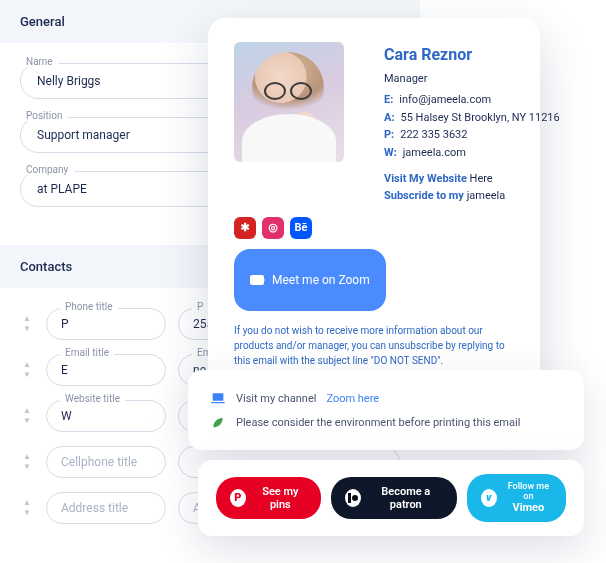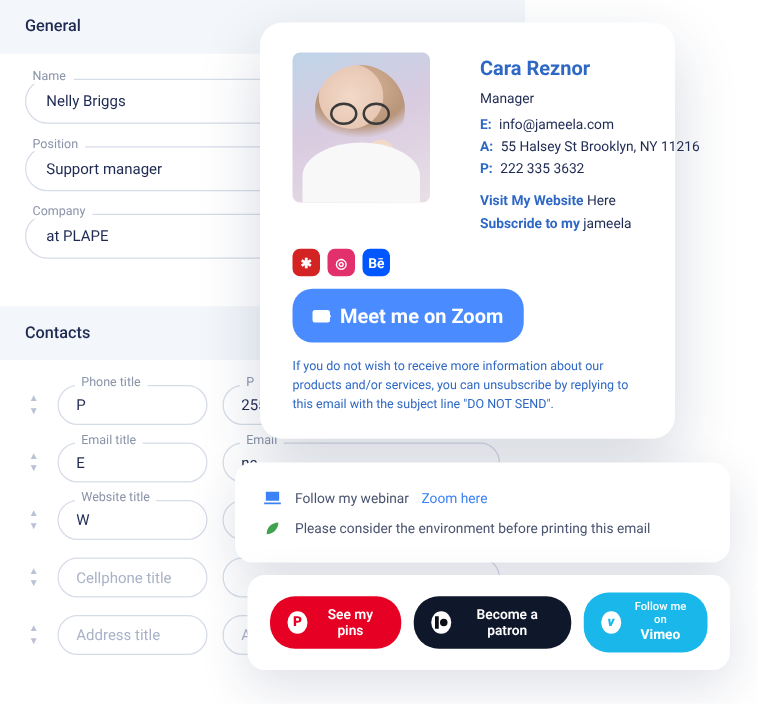--- a/index.html
+++ b/index.html
@@ -34,21 +34,21 @@
   .sig-info{flex:1;font-size:11px;color:#1e2a52;line-height:1.6}
   .sig-name{color:#2e68c4;font-weight:700;font-size:16px;margin-bottom:2px}
   .sig-title{font-size:11px;margin-bottom:4px;color:#1e2a52}
   .sig-line{white-space:nowrap}
   .sig-line b{color:#2e68c4;font-weight:700;margin-right:6px}
   .sig-links{margin-top:8px;font-size:11px}
   .sig-links .l{color:#2e68c4;font-weight:700}
   .socials{display:flex;gap:6px;margin:12px 0 10px}
   .soc{width:22px;height:22px;border-radius:6px;display:flex;align-items:center;justify-content:center;color:#fff;font-size:11px;font-weight:700}
   .soc.yelp{background:#d32323}.soc.ig{background:#e1306c}.soc.be{background:#0057ff}
-  .zoom-btn{display:inline-flex;align-items:center;gap:8px;background:#4a8cff;color:#fff;border:none;border-radius:16px;padding:12px 16px;font-size:16px;font-weight:700;cursor:pointer}
+  .zoom-btn{display:inline-flex;align-items:center;gap:8px;background:#4a8cff;color:#fff;border:none;border-radius:16px;padding:24px 16px;font-size:12px;font-weight:400;cursor:pointer}
   .zoom-btn .cam{width:14px;height:10px;background:#fff;border-radius:2px;position:relative}
   .zoom-btn .cam::after{content:"";position:absolute;right:-5px;top:1px;border:4px solid transparent;border-left-color:#fff}
   .disclaimer{font-size:10px;color:#2e68c4;line-height:1.5;margin-top:12px}
 
   .webinar-card{position:absolute;left:188px;top:370px;width:396px;background:#fff;border-radius:14px;box-shadow:0 14px 40px rgba(30,42,82,.14);padding:16px 22px}
   .w-row{display:flex;align-items:center;gap:10px;font-size:11px;color:#4a5470;padding:4px 0}
   .w-row .link{color:#3b82f6}
   .w-icon{width:16px;height:16px;flex-shrink:0}
 
   .social-pills{position:absolute;left:198px;top:460px;width:386px;background:#fff;border-radius:14px;box-shadow:0 14px 40px rgba(30,42,82,.14);padding:14px 18px;display:flex;gap:10px;align-items:center}
@@ -169,44 +169,45 @@
       <div class="glasses"></div>
       <div class="thumb"></div>
     </div>
     <div class="sig-divider"></div>
     <div class="sig-info">
       <div class="sig-name">Cara Reznor</div>
       <div class="sig-title">Manager</div>
       <div class="sig-line"><b>E:</b><span>info@jameela.com</span></div>
       <div class="sig-line"><b>A:</b><span>55 Halsey St Brooklyn, NY 11216</span></div>
       <div class="sig-line"><b>P:</b><span>222 335 3632</span></div>
+      <div class="sig-line"><b>W:</b><span>jameela.com</span></div>
       <div class="sig-links">
         <div><span class="l">Visit My Website</span><span> Here</span></div>
         <div><span class="l">Subscride to my</span><span> jameela</span></div>
       </div>
     </div>
   </div>
   <div class="socials">
     <div class="soc yelp">✱</div>
     <div class="soc ig">◎</div>
     <div class="soc be">Bē</div>
   </div>
   <button class="zoom-btn">
     <span class="cam"></span>
     <span>Meet me on Zoom</span>
   </button>
-  <div class="disclaimer">If you do not wish to receive more information about our products and/or services, you can unsubscribe by replying to this email with the subject line "DO NOT SEND".</div>
+  <div class="disclaimer">If you do not wish to receive more information about our products and/or manager, you can unsubscribe by replying to this email with the subject line "DO NOT SEND".</div>
 </div>
 
 <div class="webinar-card">
   <div class="w-row">
     <svg class="w-icon" viewBox="0 0 24 24">
         <path fill="#3b82f6" d="M4 5h16v11H4zM2 18h20v2H2z"></path>
       </svg>
-    <span>Follow my webinar </span>
+    <span>Visit my channel </span>
     <span class="link">Zoom here</span>
   </div>
   <div class="w-row">
     <svg class="w-icon" viewBox="0 0 24 24">
         <path fill="#3fa34d" d="M5 20c0-8 6-14 14-14 0 8-6 14-14 14zm0 0l6-6"></path>
       </svg>
     <span>Please consider the environment before printing this email</span>
   </div>
 </div>
 

